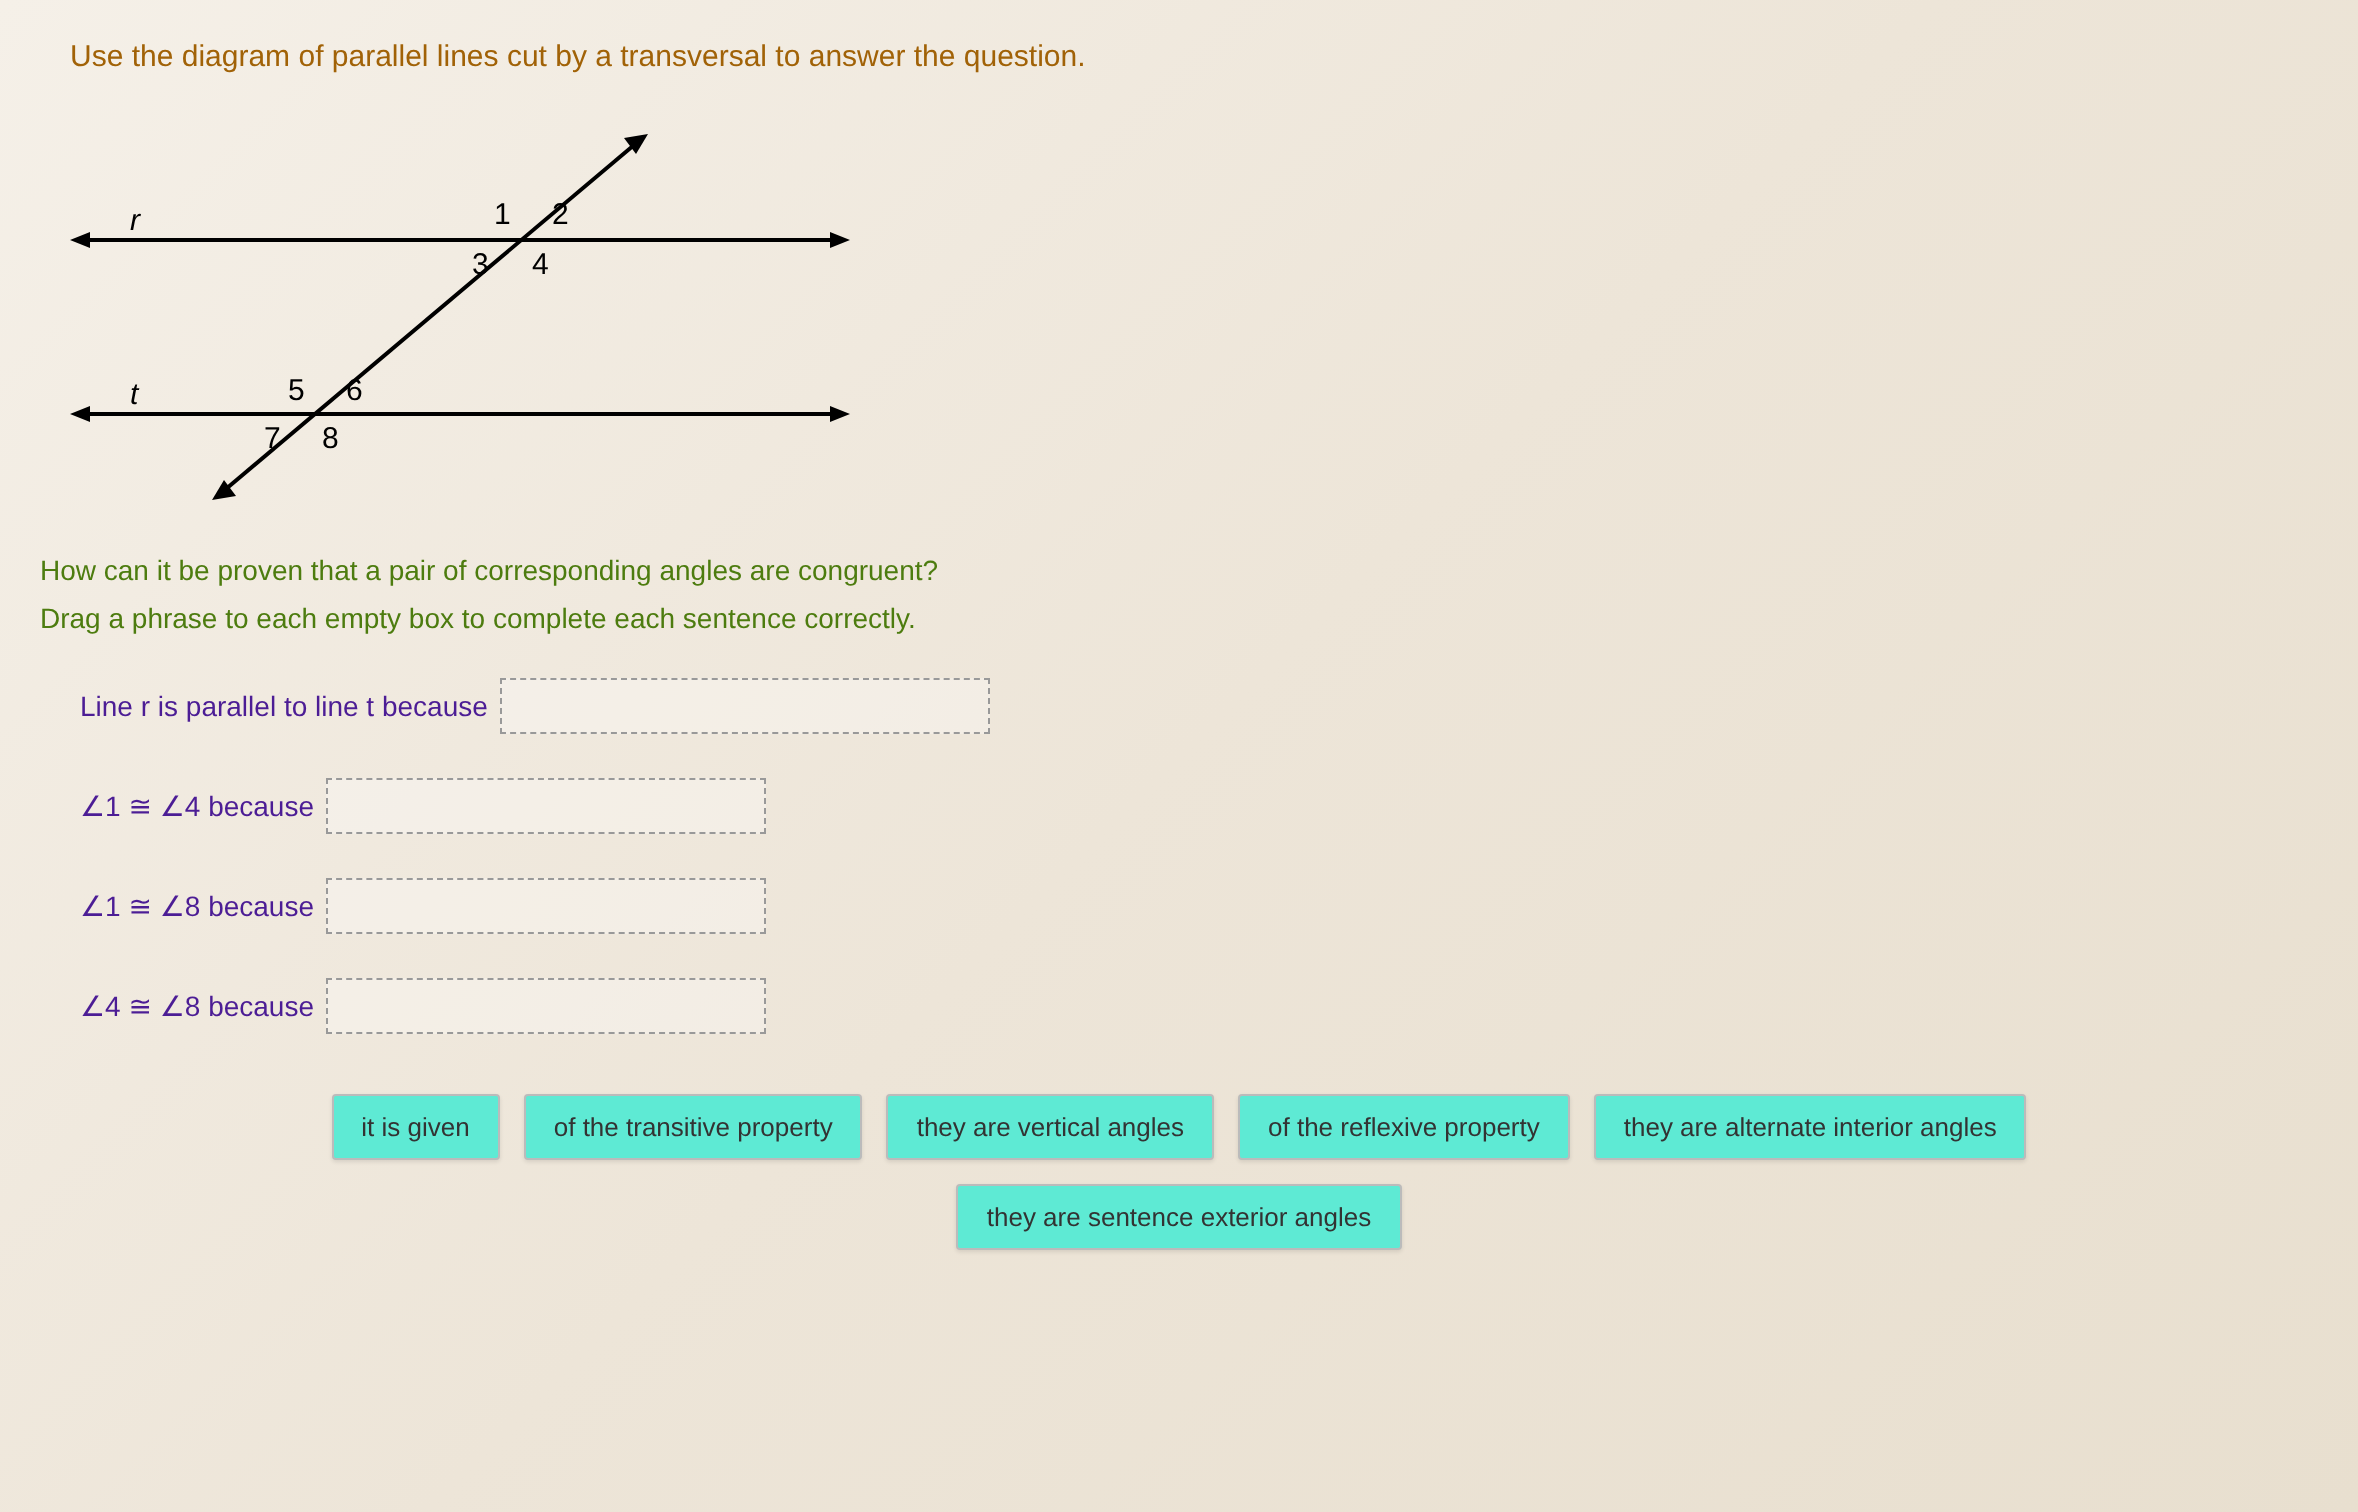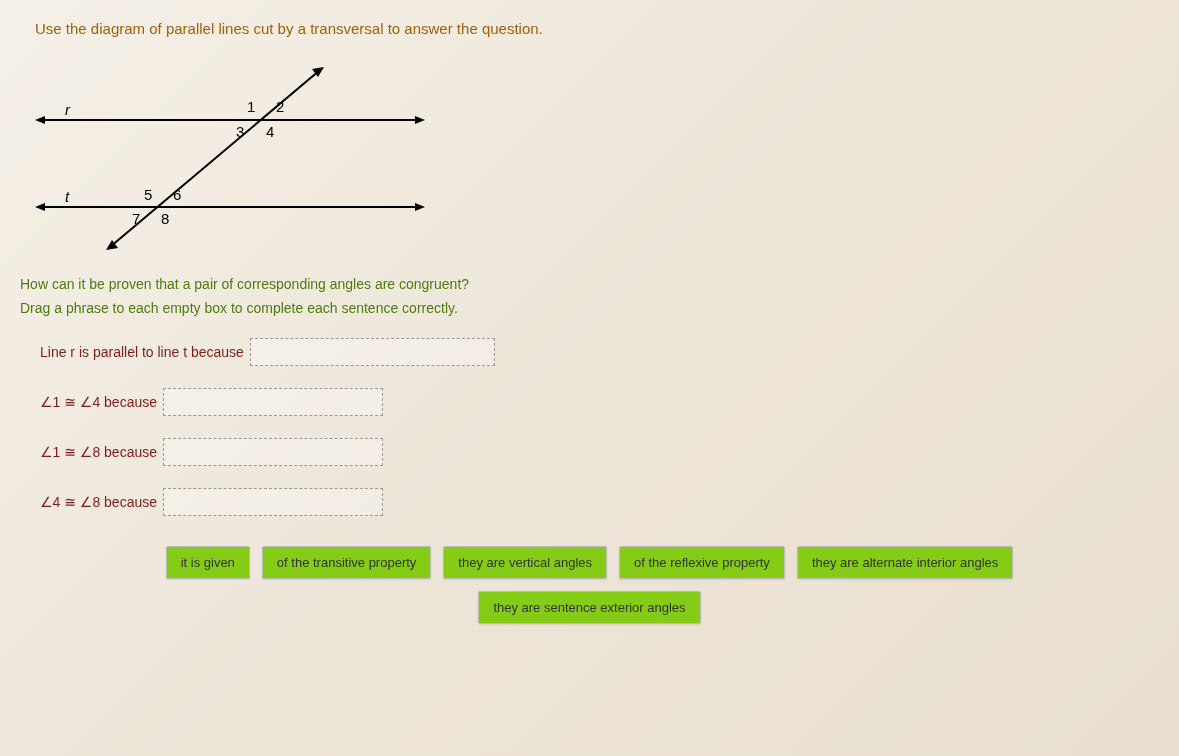--- a/index.html
+++ b/index.html
@@ -24,21 +24,21 @@
 .question-line {
   font-size: 14px;
   color: #4d7c0f;
   margin: 8px 0;
 }
 .sentence-row {
   display: flex;
   align-items: center;
   margin: 22px 0;
   font-size: 14px;
-  color: #7f1d1d;
+  color: #4c1d95;
 }
 .sentence-text {
   margin-right: 6px;
 }
 .drop-box {
   border: 1px dashed #999;
   background: rgba(255,255,255,0.3);
   min-width: 220px;
   height: 28px;
   display: inline-block;
@@ -47,21 +47,21 @@
   min-width: 245px;
 }
 .tile-row {
   display: flex;
   justify-content: center;
   gap: 12px;
   margin-top: 30px;
   flex-wrap: wrap;
 }
 .tile {
-  background: #84cc16;
+  background: #5eead4;
   border: 1px solid #bbb;
   border-radius: 2px;
   padding: 8px 14px;
   font-size: 13px;
   color: #333;
   cursor: move;
   box-shadow: 0 1px 2px rgba(0,0,0,0.1);
 }
 </style>
 </head>

